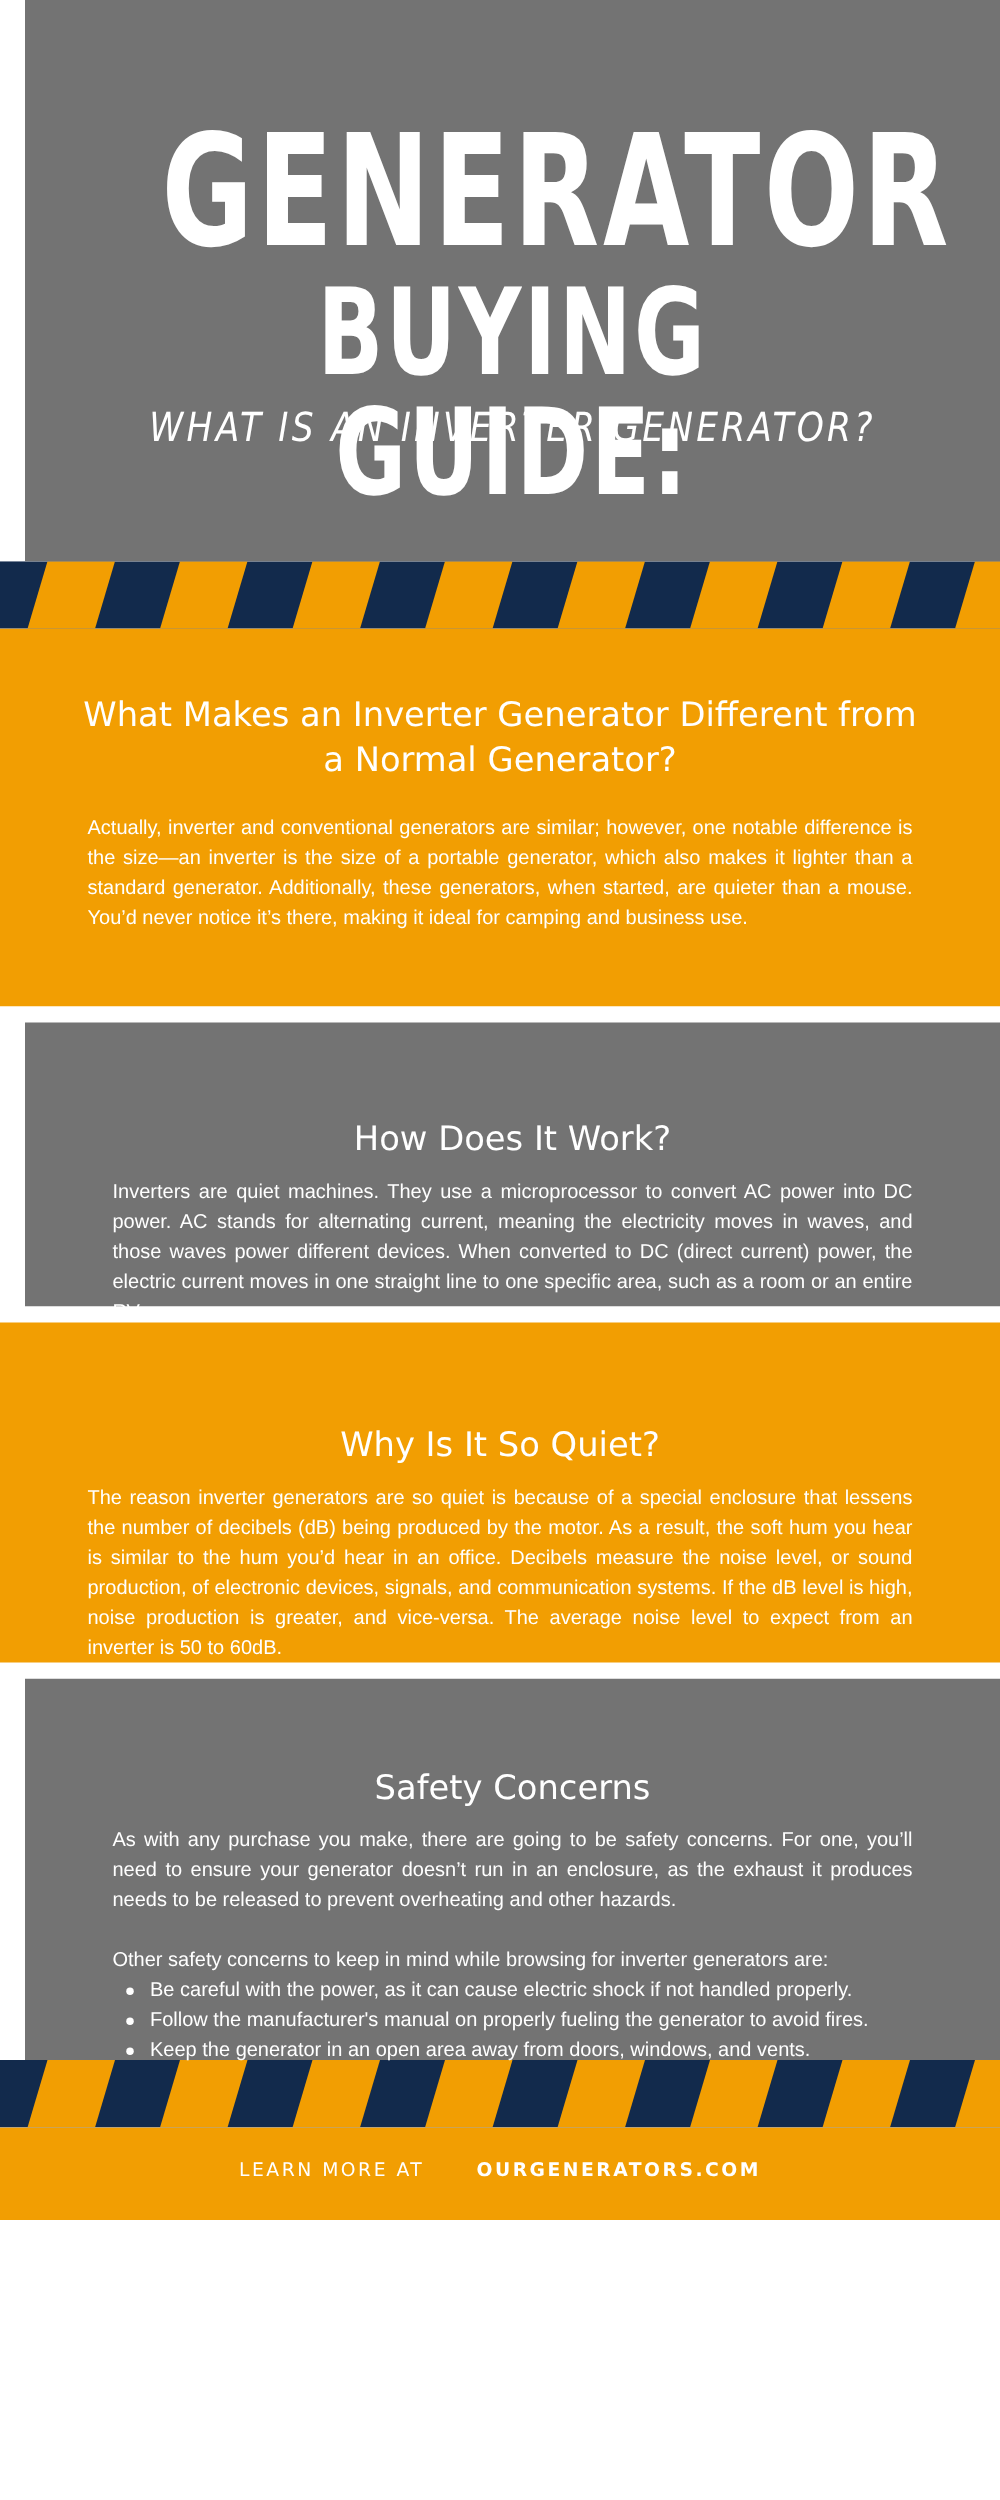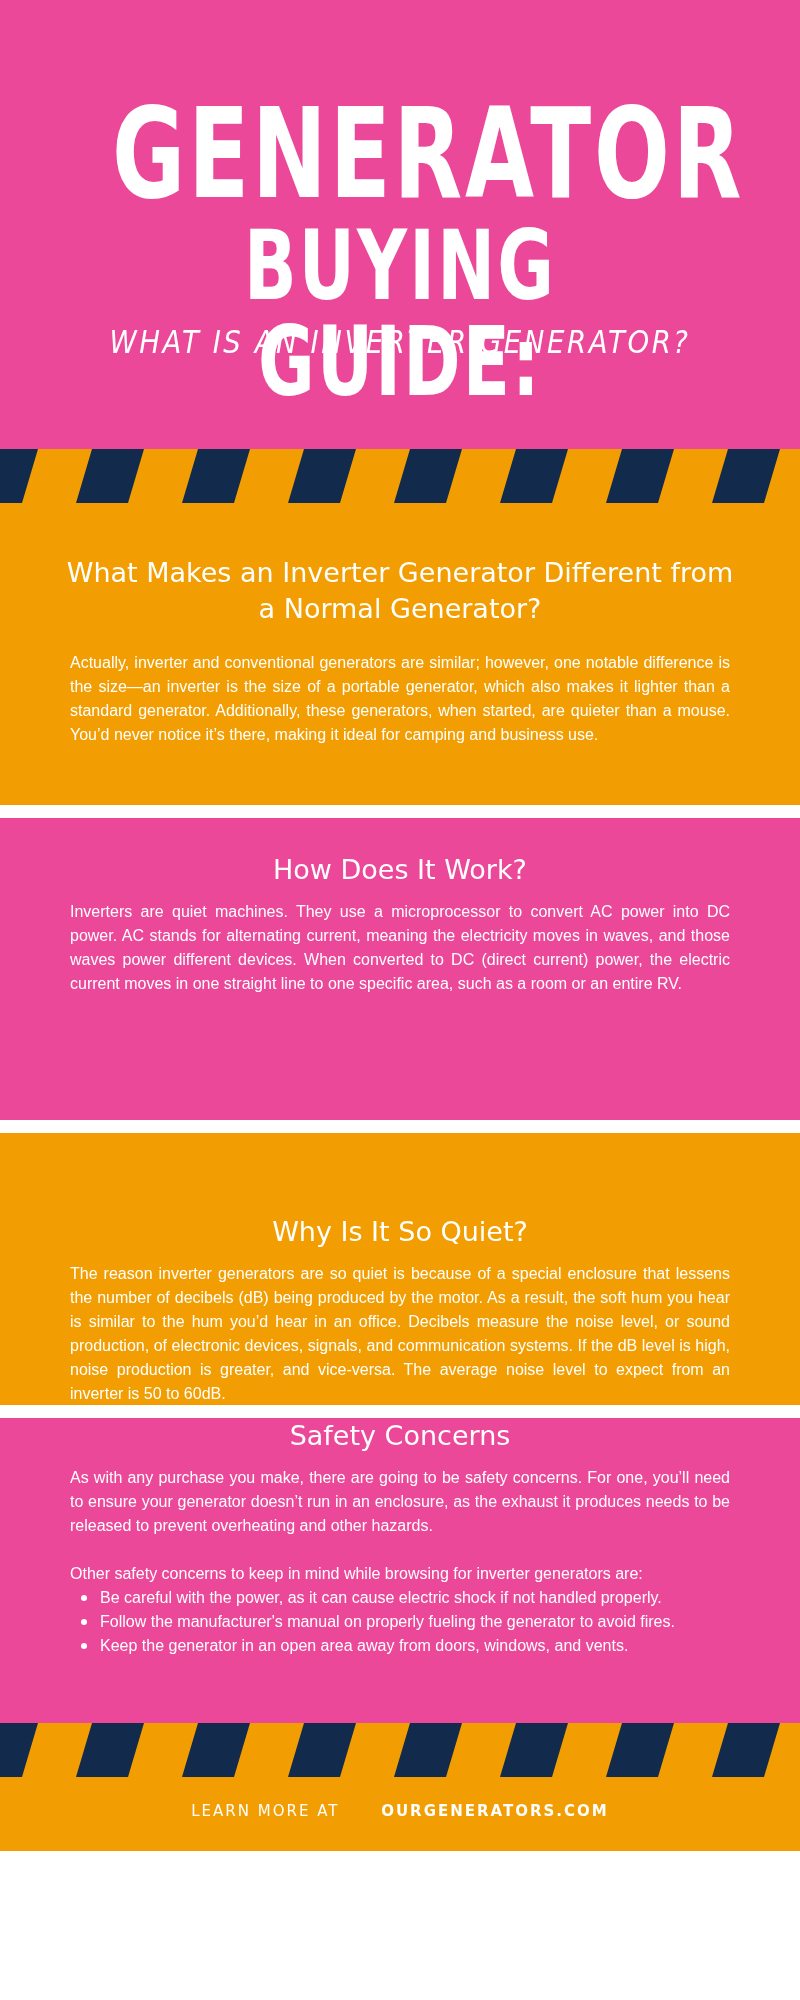--- a/index.html
+++ b/index.html
@@ -1,18 +1,18 @@
 <!DOCTYPE html>
 <html><head>
   <meta charset="utf-8">
   <style>
     * { margin: 0; padding: 0; box-sizing: border-box; }
     html, body { width: 800px; background: #ffffff; }
     body { font-family: "Liberation Sans", "DejaVu Sans", sans-serif; color: #ffffff; }
-    .navy { background: #ec4899; }
+    .navy { background: #737373; margin-left: 20px; }
     .orange { background: #f29e02; }
 
     .hero { height: 449px; position: relative; text-align: center; }
     .hero-line1 {
       position: absolute; left: 0; right: 0; top: 92px;
       font-family: "DejaVu Sans", sans-serif; font-weight: bold;
       font-size: 124px; line-height: 124px; letter-spacing: 4px;
       transform: scaleX(0.72); transform-origin: center;
     }
     .hero-line2 {
@@ -40,27 +40,27 @@
       font-family: "Liberation Sans", sans-serif;
       font-size: 16px; line-height: 24px; text-align: justify;
     }
     .section .body { padding: 0 70px; }
 
     .sec1 { height: 302px; padding-top: 52px; }
     .sec1 h2 { margin-bottom: 24px; }
 
     .sep { height: 13px; background: #ffffff; }
 
-    .sec2 { height: 302px; padding-top: 34px; }
+    .sec2 { height: 227px; padding-top: 76px; }
     .sec2 h2 { margin-bottom: 12px; }
 
     .sec3 { height: 272px; padding-top: 81px; }
     .sec3 h2 { margin-bottom: 12px; }
 
-    .sec4 { height: 305px; }
+    .sec4 { height: 305px; padding-top: 70px; }
     .sec4 h2 { margin-bottom: 12px; }
     .sec4 .gap { height: 24px; }
     .sec4 ul { list-style: none; padding-left: 30px; }
     .sec4 li { position: relative; padding-left: 0; }
     .sec4 li .bullet {
       position: absolute; left: -19px; top: 9px;
       width: 6px; height: 6px; border-radius: 50%; background: #ffffff;
     }
 
     .footer { height: 74px; text-align: center; padding-top: 24px; }

